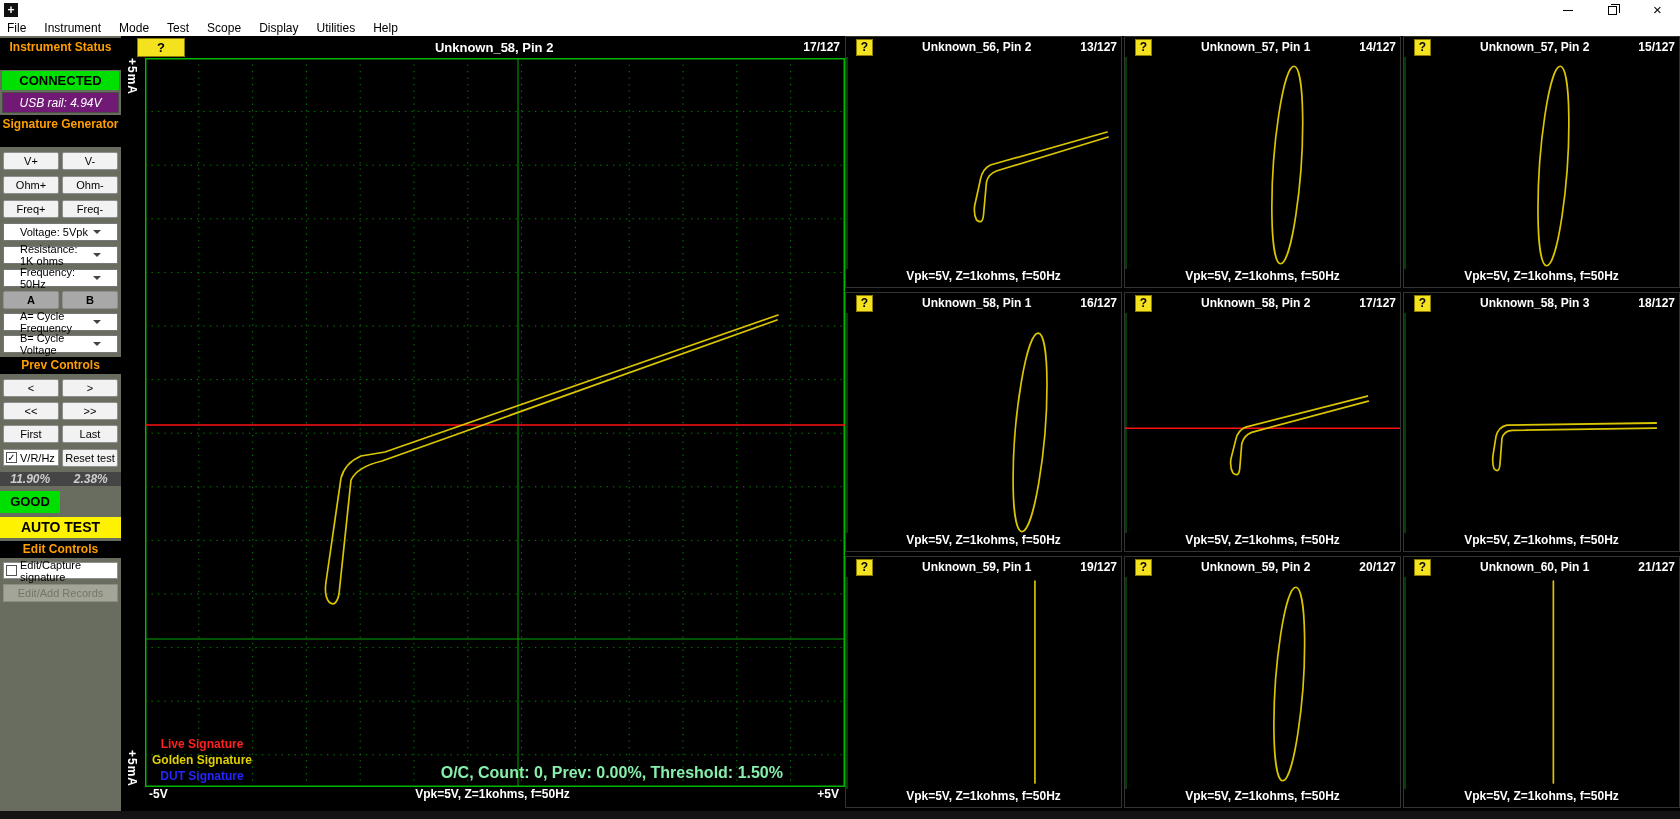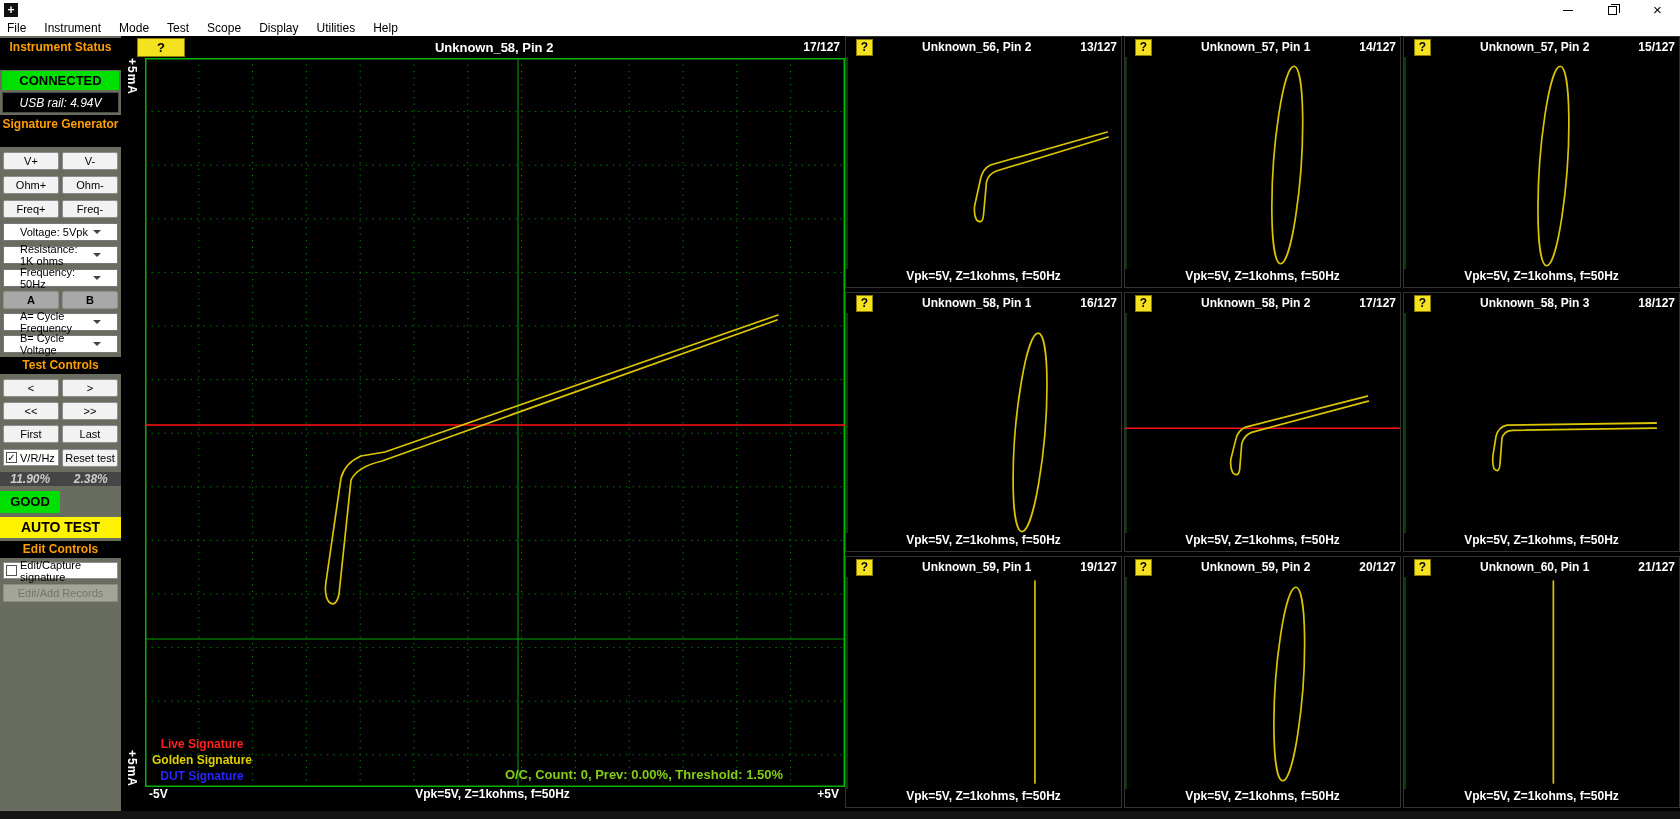--- a/index.html
+++ b/index.html
@@ -25,21 +25,21 @@
   
   .content { display:flex; height:775px; background:#000; }
   .bottom-strip { height:8px; background:#141414; }
 
   
   .sidebar { width:121px; background:#696d60; display:flex; flex-direction:column; padding-top:2px; flex:none; }
   .sb-header { background:#000; color:#ff9e00; font-weight:bold; font-size:12px;
                text-align:center; height:32px; line-height:18px; }
   .sb-connected { background:#00e000; color:#000; font-weight:bold; font-size:13px;
                   text-align:center; height:19px; line-height:19px; margin:1px 2px 2px; }
-  .sb-usb { background:#000000; color:#fff; font-style:italic; font-size:12px;
+  .sb-usb { background:#701a75; color:#fff; font-style:italic; font-size:12px;
             text-align:center; height:21px; line-height:21px; margin:0 2px 2px; border:1px solid #4a4e44; }
   .sb-row { display:flex; justify-content:space-between; padding:0 3px; margin-top:6px; }
   .sb-btn { width:56px; height:18px; background:#f2f2f2; border:1px solid #8f8f8f; border-radius:2px;
             font-size:11px; color:#000; text-align:center; line-height:16px; }
   .sb-btn.gray { background:#a8a8a8; font-weight:bold; }
   .sb-select { height:18px; background:#fff; border:1px solid #777; margin:5px 3px 0;
                display:flex; align-items:center; justify-content:space-between;
                font-size:11px; color:#000; padding:0 16px; }
   .chevron { width:0; height:0; border-left:4px solid transparent; border-right:4px solid transparent;
              border-top:4px solid #444; }
@@ -70,21 +70,21 @@
               font-weight:bold; font-size:13px; text-align:center; line-height:17px; margin-left:16px; }
   .chart-title { flex:1; text-align:center; color:#fff; font-weight:bold; font-size:13px; }
   .chart-count { color:#fff; font-weight:bold; font-size:12px; margin-right:5px; }
   .chart-body { display:flex; height:729px; position:relative; }
   .ylabel-strip { width:24px; position:relative; flex:none; }
   .vlabel { position:absolute; left:4px; color:#fff; font-weight:bold; font-size:12px;
             writing-mode:vertical-rl; letter-spacing:1px; }
   .vlabel.top { top:0px; } .vlabel.bot { bottom:0px; }
   .plot-wrap { position:relative; width:700px; height:729px; }
   .legend { position:absolute; left:7px; bottom:3px; font-weight:bold; font-size:12px; line-height:16px;text-align:center; }
-  .status-line { position:absolute; right:62px; bottom:5px; color:#84cc16; font-weight:bold; font-size:13px; }
+  .status-line { position:absolute; right:62px; bottom:5px; color:#86efac; font-weight:bold; font-size:16px; }
   .xaxis-bar { height:24px; display:flex; align-items:flex-start; color:#fff; font-weight:bold; font-size:12px; background:#000; }
   .xaxis-bar .xl { margin-left:28px; } .xaxis-bar .xc { flex:1; text-align:center; } .xaxis-bar .xr { margin-right:6px; }
 
   
   .thumb-grid { flex:1; display:grid; grid-template-columns:1fr 1fr 1fr;
                 grid-template-rows:252px 260px 252px; column-gap:2px; row-gap:4px; background:#000; }
   .cell { display:flex; flex-direction:column; background:#000; border:1px solid #333; }
   .cell-header { height:20px; display:flex; align-items:center; }
   .mini-help { width:17px; height:17px; background:#f3e21d; border:1px solid #8a7d00; color:#000;
                font-weight:bold; font-size:12px; text-align:center; line-height:15px; margin-left:10px; }
@@ -167,21 +167,21 @@
     </div>
     <div class="sb-select" style="margin-top:4px;">
       <span>A= Cycle Frequency</span>
       <span class="chevron"></span>
     </div>
     <div class="sb-select" style="margin-top:4px;">
       <span>B= Cycle Voltage</span>
       <span class="chevron"></span>
     </div>
 
-    <div class="sb-header" style="margin-top:4px; height:17px; line-height:17px;">Test Controls</div>
+    <div class="sb-header" style="margin-top:4px; height:17px; line-height:17px;">Prev Controls</div>
 
     <div class="sb-row" style="margin-top:5px;">
       <span class="sb-btn">&lt;</span>
       <span class="sb-btn">&gt;</span>
     </div>
     <div class="sb-row" style="margin-top:5px;">
       <span class="sb-btn">&lt;&lt;</span>
       <span class="sb-btn">&gt;&gt;</span>
     </div>
     <div class="sb-row" style="margin-top:5px;">

